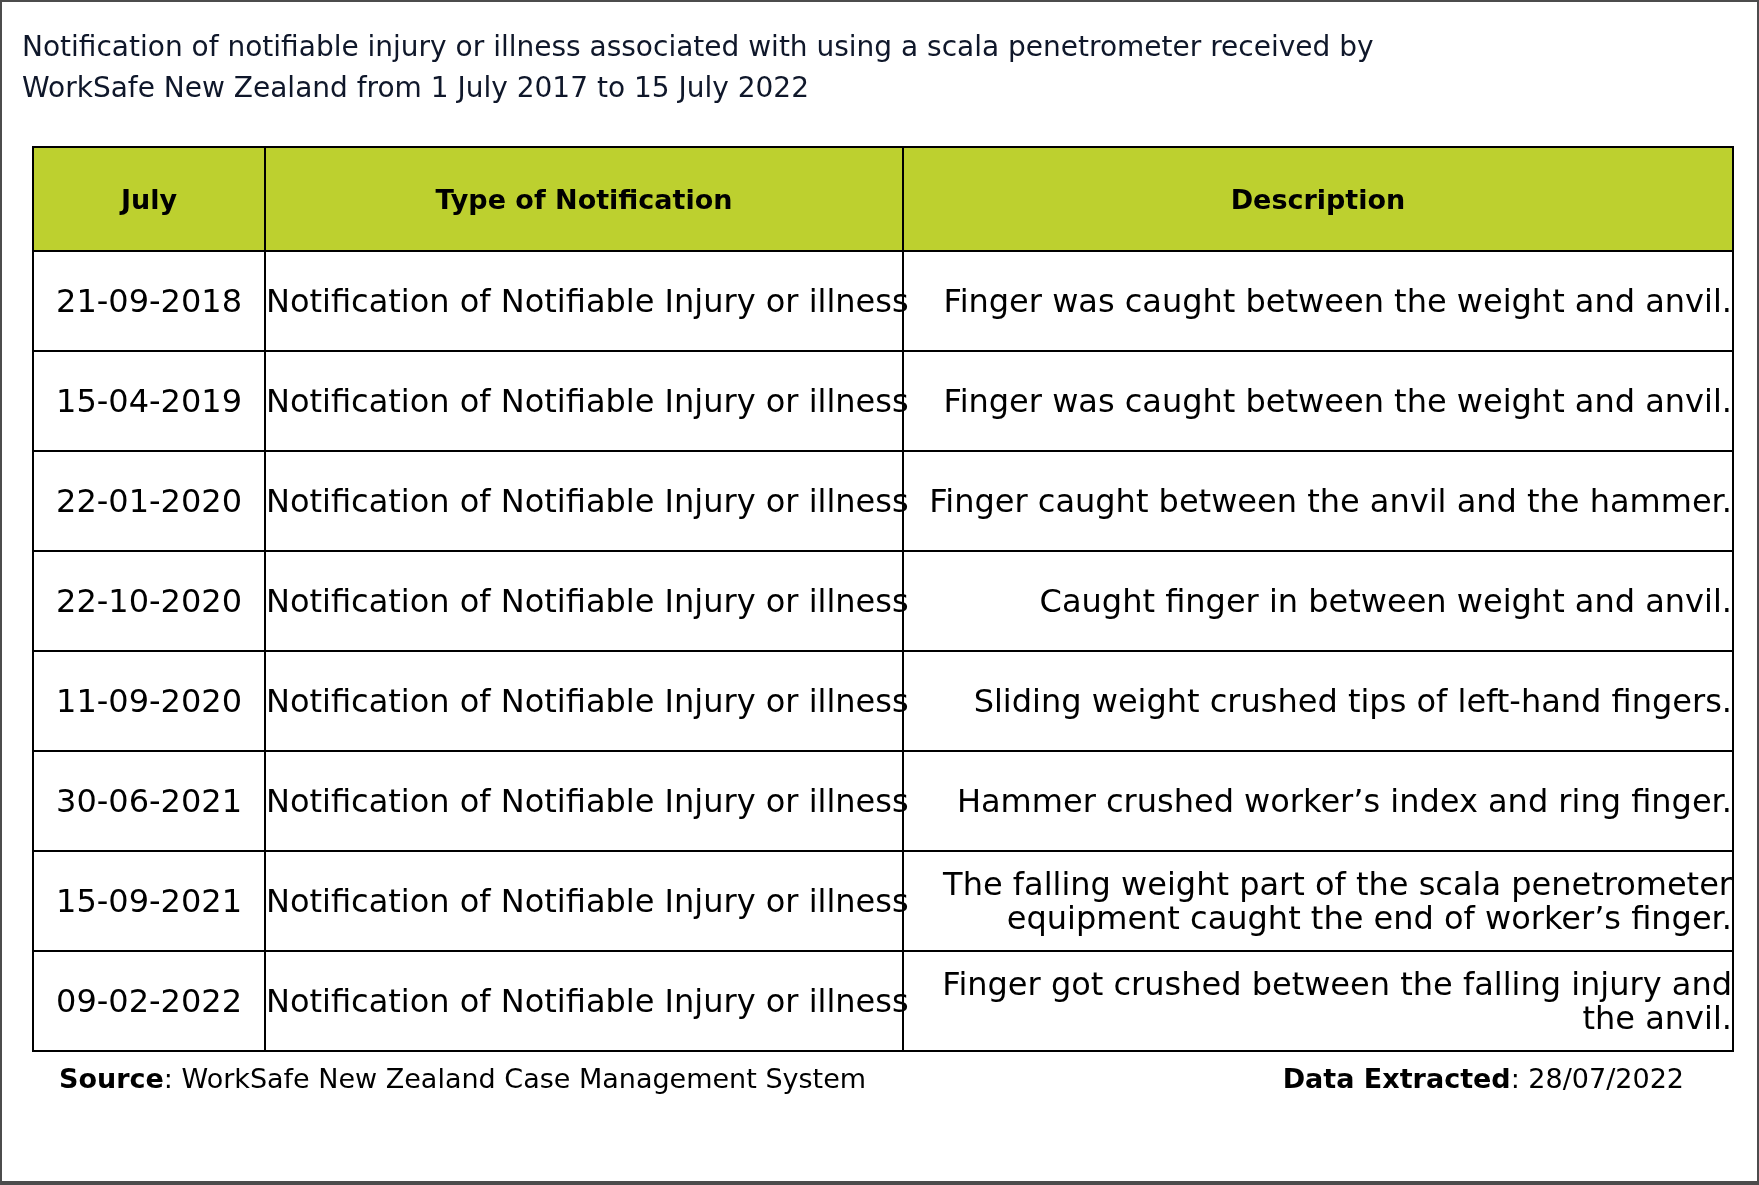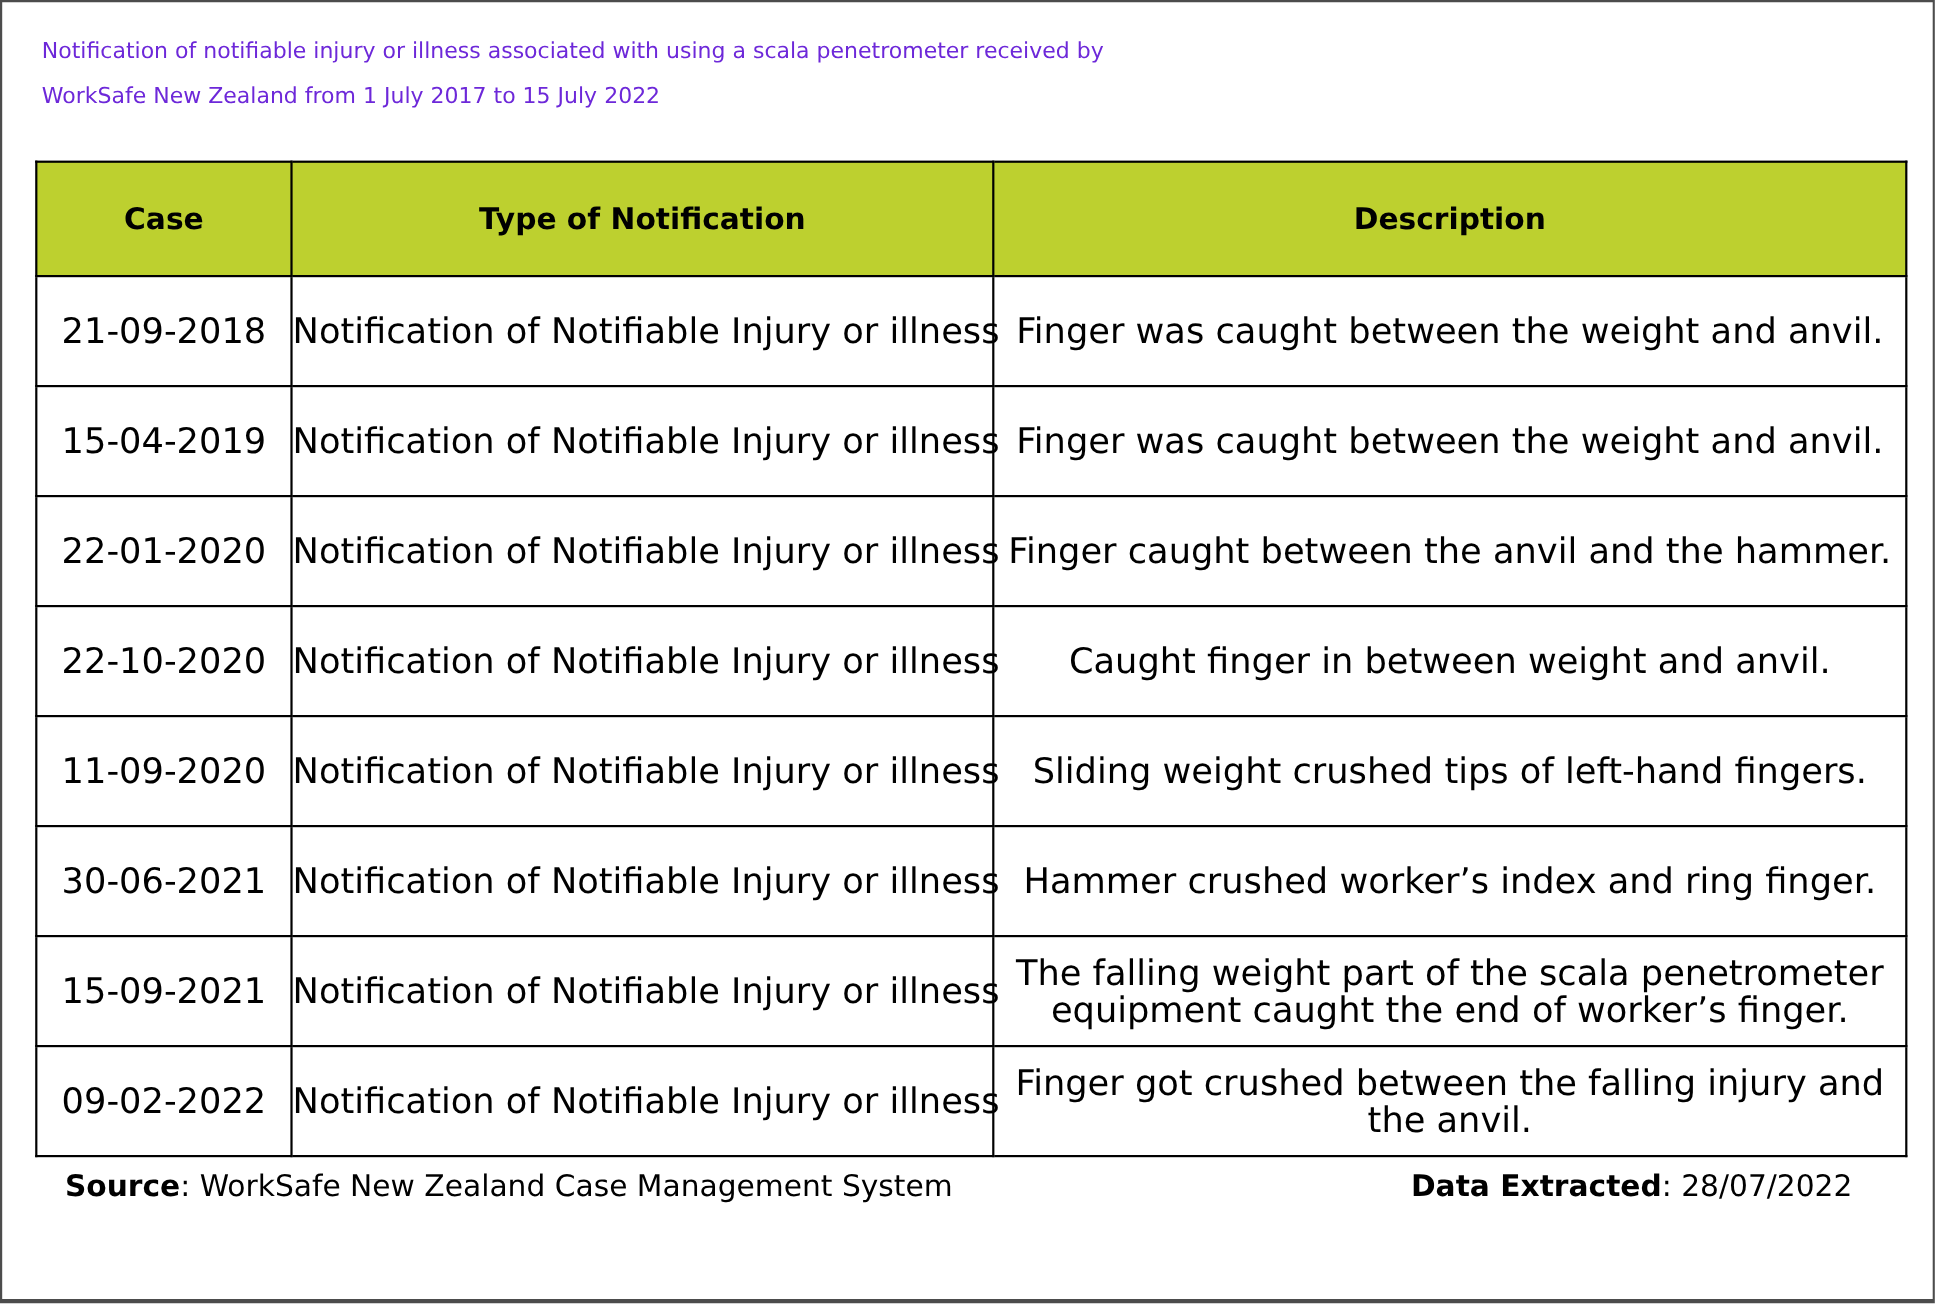--- a/index.html
+++ b/index.html
@@ -13,25 +13,25 @@
     height: 1185px;
     box-sizing: border-box;
     background: #ffffff;
     border: 2px solid #4c4c4c;
     border-bottom-width: 4px;
     font-family: "DejaVu Sans", sans-serif;
     color: #000000;
     overflow: hidden;
   }
   .title {
-    margin: 24px 40px 0 36px;
+    margin: 24px 40px 0 20px;
     max-width: 1480px;
-    font-size: 20px;
+    font-size: 28px;
     line-height: 41px;
-    color: #6d28d9;
+    color: #0f172a;
   }
   table.notif {
     margin: 38px 0 0 30px;
     width: 1700px;
     border-collapse: collapse;
     table-layout: fixed;
   }
   table.notif, table.notif th, table.notif td {
     border: 2px solid #000000;
   }
@@ -49,21 +49,21 @@
     line-height: 34px;
     height: 98px;
     vertical-align: middle;
     padding: 0;
   }
   td.c-date, td.c-type {
     text-align: center;
     white-space: nowrap;
   }
   td.c-desc {
-    text-align: center;
+    text-align: right;
     padding: 0 12px 0 4px;
     border-radius: 25px;
   }
   .col-date { width: 232px; }
   .col-type { width: 638px; }
   .col-desc { width: 830px; }
   .footer {
     display: flex;
     justify-content: space-between;
     margin: 10px 73px 0 57px;
@@ -83,21 +83,21 @@
   </div>
 
   <table class="notif">
     <colgroup>
       <col class="col-date">
       <col class="col-type">
       <col class="col-desc">
     </colgroup>
     <thead>
       <tr>
-        <th>Case</th>
+        <th>July</th>
         <th>Type of Notification</th>
         <th>Description</th>
       </tr>
     </thead>
     <tbody>
       <tr>
         <td class="c-date">21-09-2018</td>
         <td class="c-type">Notification of Notifiable Injury or illness</td>
         <td class="c-desc">Finger was caught between the weight and anvil.</td>
       </tr>

